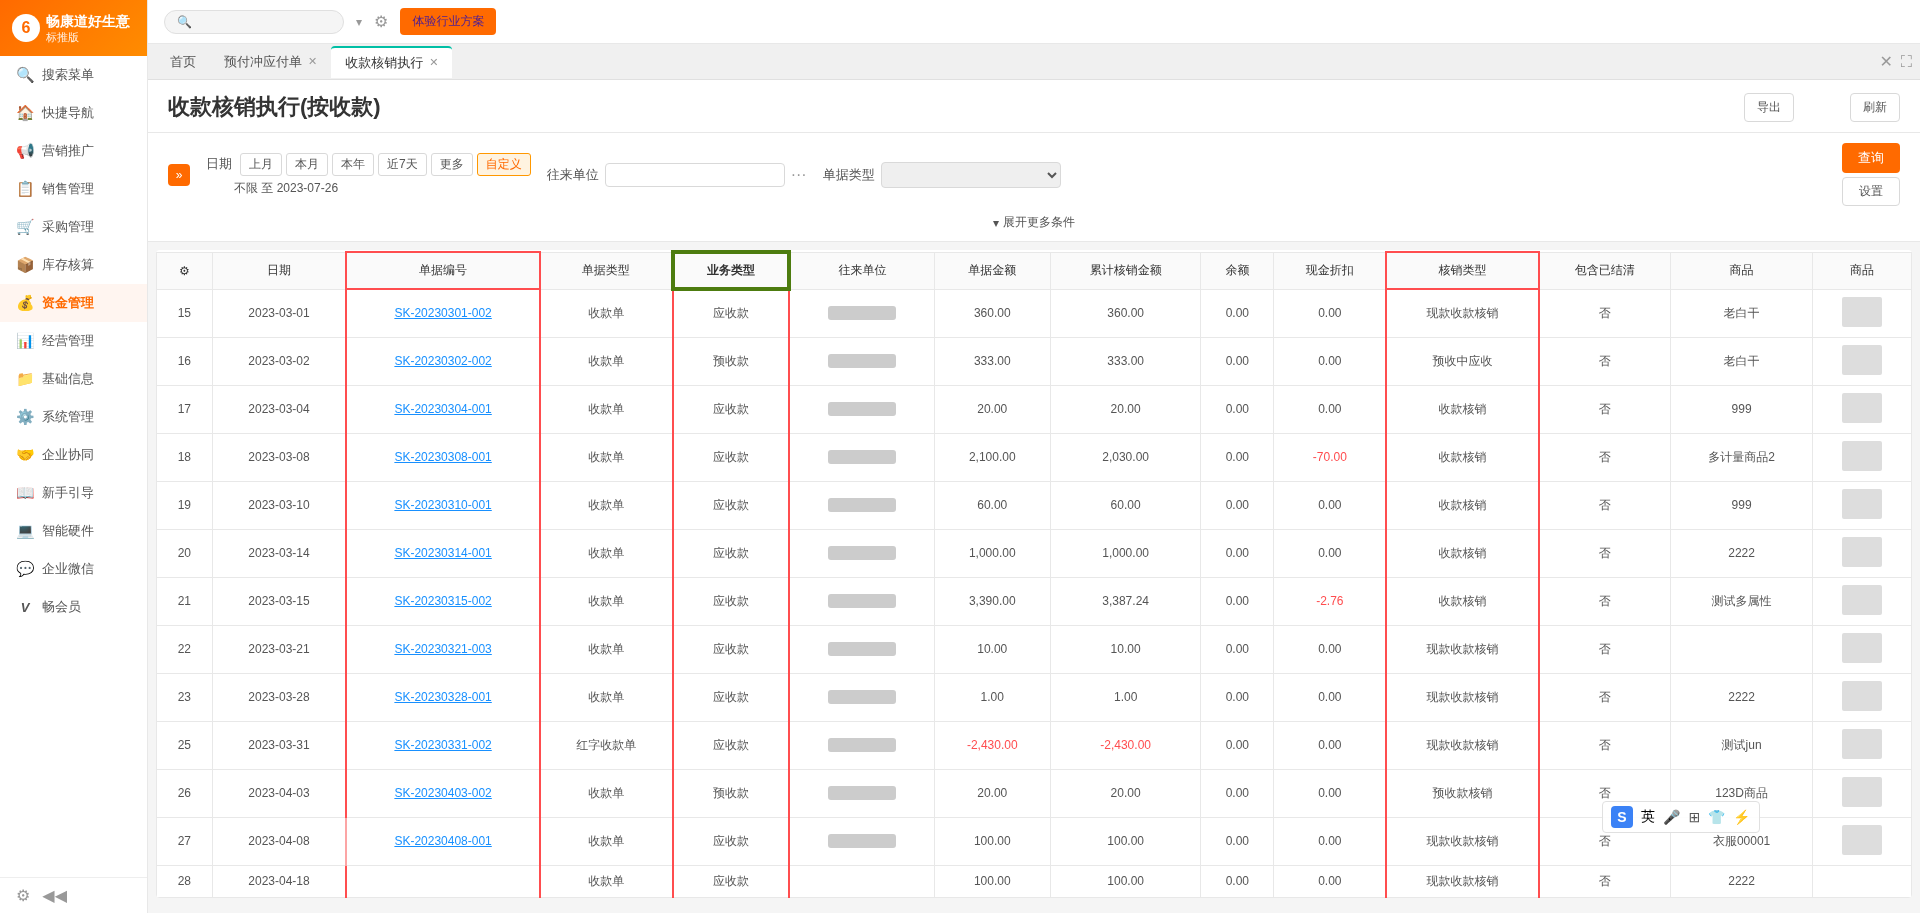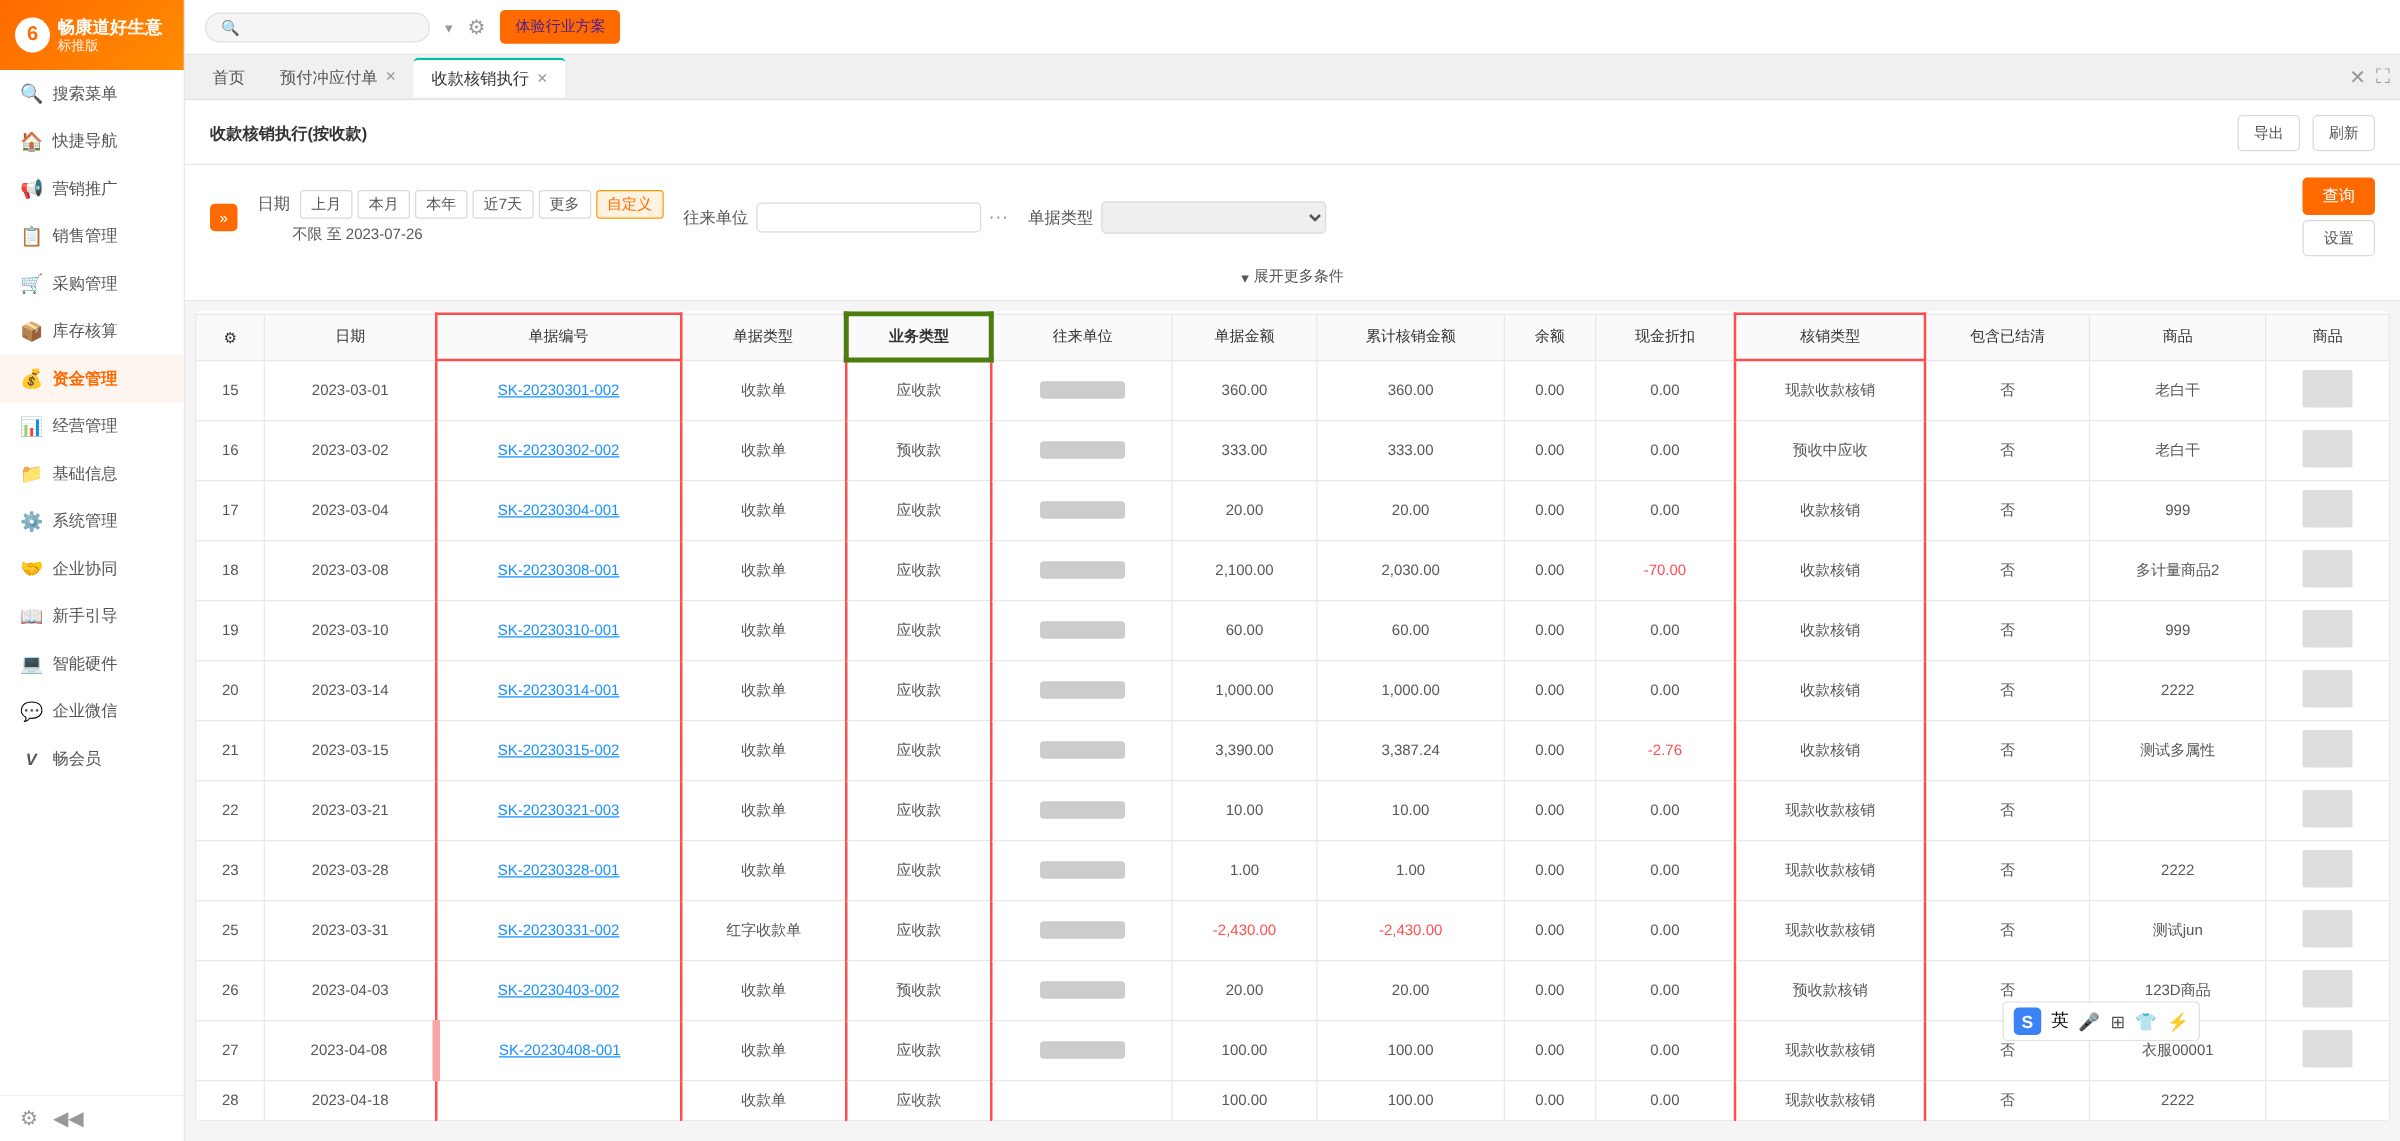--- a/index.html
+++ b/index.html
@@ -181,40 +181,41 @@
       padding: 12px 20px 0 20px;
       border-bottom: 1px solid #e8e8e8;
     }
     .page-title-row {
       display: flex;
       align-items: center;
       justify-content: space-between;
       margin-bottom: 10px;
     }
     .page-title {
-      font-size: 13px;
+      font-size: 22px;
       font-weight: bold;
       color: #333;
     }
     .page-header-actions {
       display: flex;
       align-items: center;
       gap: 10px;
     }
     .action-btn {
       border: 1px solid #d9d9d9;
       background: #fff;
       border-radius: 4px;
       padding: 5px 12px;
       font-size: 12px;
       cursor: pointer;
       display: flex;
       align-items: center;
       gap: 4px;
       color: #555;
+      margin-left: 46px;
     }
     .query-btn {
       background: #ff6a00;
       color: #fff;
       border: none;
       border-radius: 4px;
       padding: 6px 16px;
       font-size: 13px;
       cursor: pointer;
     }
@@ -739,21 +740,21 @@
     <td>0.00</td>
     <td class="">0.00</td>
     <td style="border-left:2px solid #ff4d4f;border-right:2px solid #ff4d4f;">预收款核销</td>
     <td>否</td>
     <td>123D商品</td>
     <td><span style="display:inline-block;width:40px;height:30px;background:#ddd;border-radius:2px;"></span></td>
   </tr>
             <tr>
     <td>27</td>
     <td>2023-04-08</td>
-    <td style="border-left:6px solid #fca5a5;border-right:2px solid #ff4d4f;margin-left:17px;"><a class="link">SK-20230408-001</a></td>
+    <td style="border-left:2px solid #fca5a5;border-right:2px solid #ff4d4f;margin-left:17px;"><a class="link">SK-20230408-001</a></td>
     <td>收款单</td>
     <td style="border-left:2px solid #ff4d4f;border-right:2px solid #ff4d4f;">应收款</td>
     <td><span class="blurred">████████</span></td>
     <td class="">100.00</td>
     <td class="">100.00</td>
     <td>0.00</td>
     <td class="">0.00</td>
     <td style="border-left:2px solid #ff4d4f;border-right:2px solid #ff4d4f;">现款收款核销</td>
     <td>否</td>
     <td>衣服00001</td>

